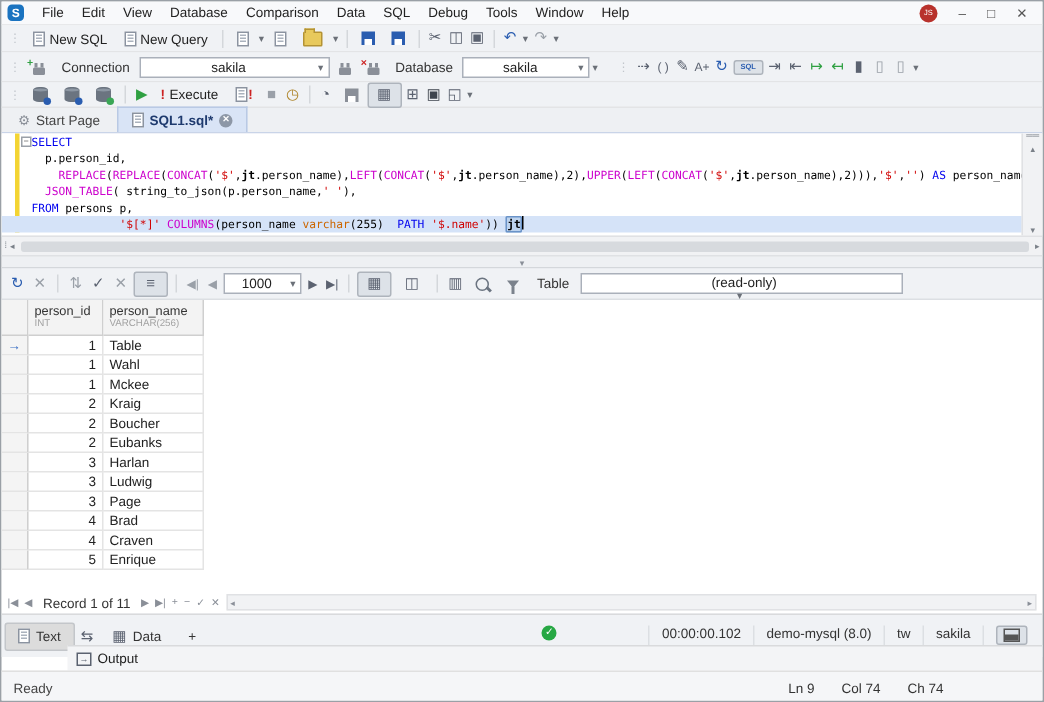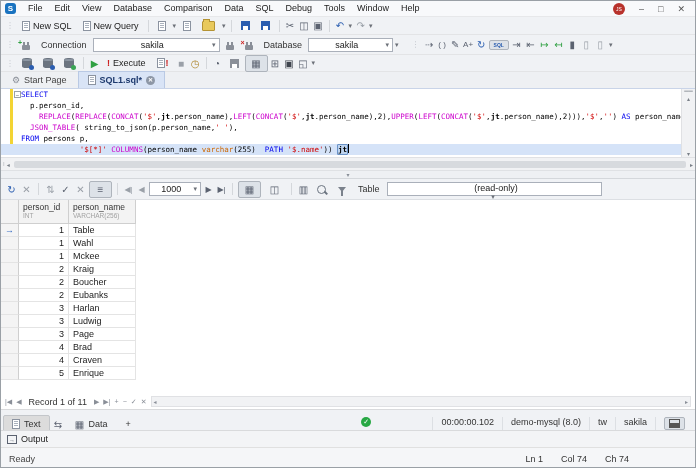--- a/index.html
+++ b/index.html
@@ -100,21 +100,21 @@
   
   #rtabs{top:408px;height:21px;background:#f0f2f5;border-top:1px solid #d9dadc;padding:14px 2px;gap:2px;}
   .vtab{display:flex;align-items:center;gap:4px;height:17px;padding:0 8px;color:#333;}
   .vtab.active{background:#dcdcdc;border:1px solid #c3c6ca;border-radius:2px;}
   #status-items{margin-left:auto;display:flex;align-items:center;height:100%;}
   .sitem{display:flex;align-items:center;gap:4px;padding:0 8px;border-left:1px solid #dcdfe3;height:14px;color:#333;flex-direction:column;}
   .okball{width:10px;height:10px;border-radius:50%;background:#27a844;color:#fff;font-size:7px;line-height:10px;text-align:center;}
   .ic-panel{width:11px;height:9px;border:1px solid #555;box-sizing:border-box;position:relative;}
   .ic-panel.fill::after{content:"";position:absolute;left:0;right:0;bottom:0;height:4px;background:#555;}
   
-  #outrow{top:429px;height:17px;background:#f3f4f6;border-top:1px solid #d9dadc;padding:0 6px;gap:4px;}
+  #outrow{top:429px;height:17px;background:#f3f4f6;border-top:1px solid #d9dadc;padding:0 6px;gap:4px;margin-left:44px;}
   .ic-out{width:10px;height:9px;border:1px solid #5b6270;font-size:6px;line-height:8px;text-align:center;color:#5b6270;box-sizing:border-box;}
   #sbar{top:446px;height:22px;background:#f5f6f8;border-top:1px solid #e0e0e0;padding:0 8px;color:#444;}
   #sbar .pos{margin-left:auto;display:flex;gap:18px;padding-right:58px;color:#333;}
 </style>
 </head>
 <body>
 
 <div id="app">
 
   <div class="band" id="menubar">
@@ -486,19 +486,19 @@
   </div>
 
   <div class="band" id="outrow">
     <span class="ic-out">→</span>
     <span>Output</span>
   </div>
 
   <div class="band" id="sbar">
     <span>Ready</span>
     <span class="pos">
-      <span>Ln 1</span>
+      <span>Ln 9</span>
       <span>Col 74</span>
       <span>Ch 74</span>
     </span>
   </div>
 
 </div>
 
 </body></html>

